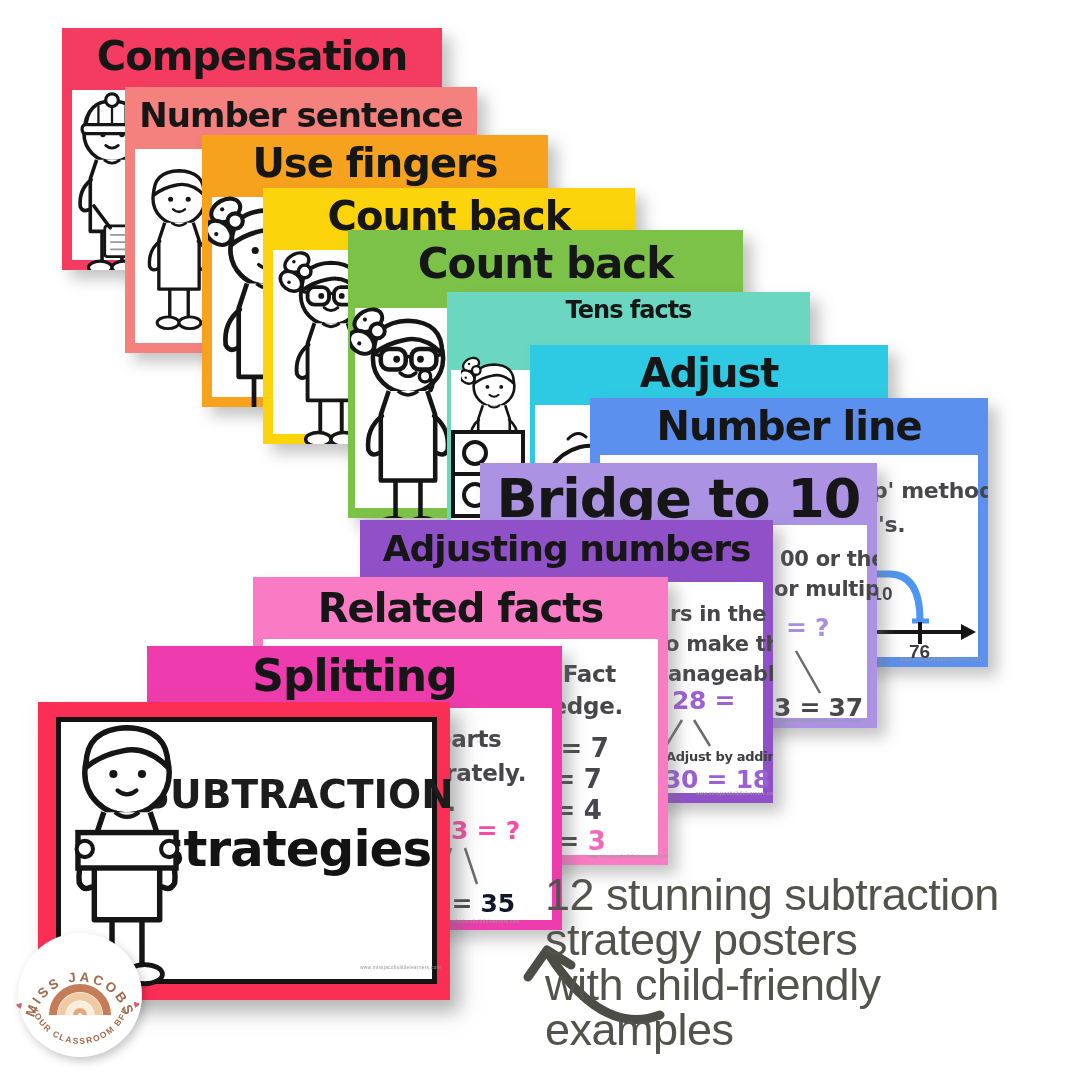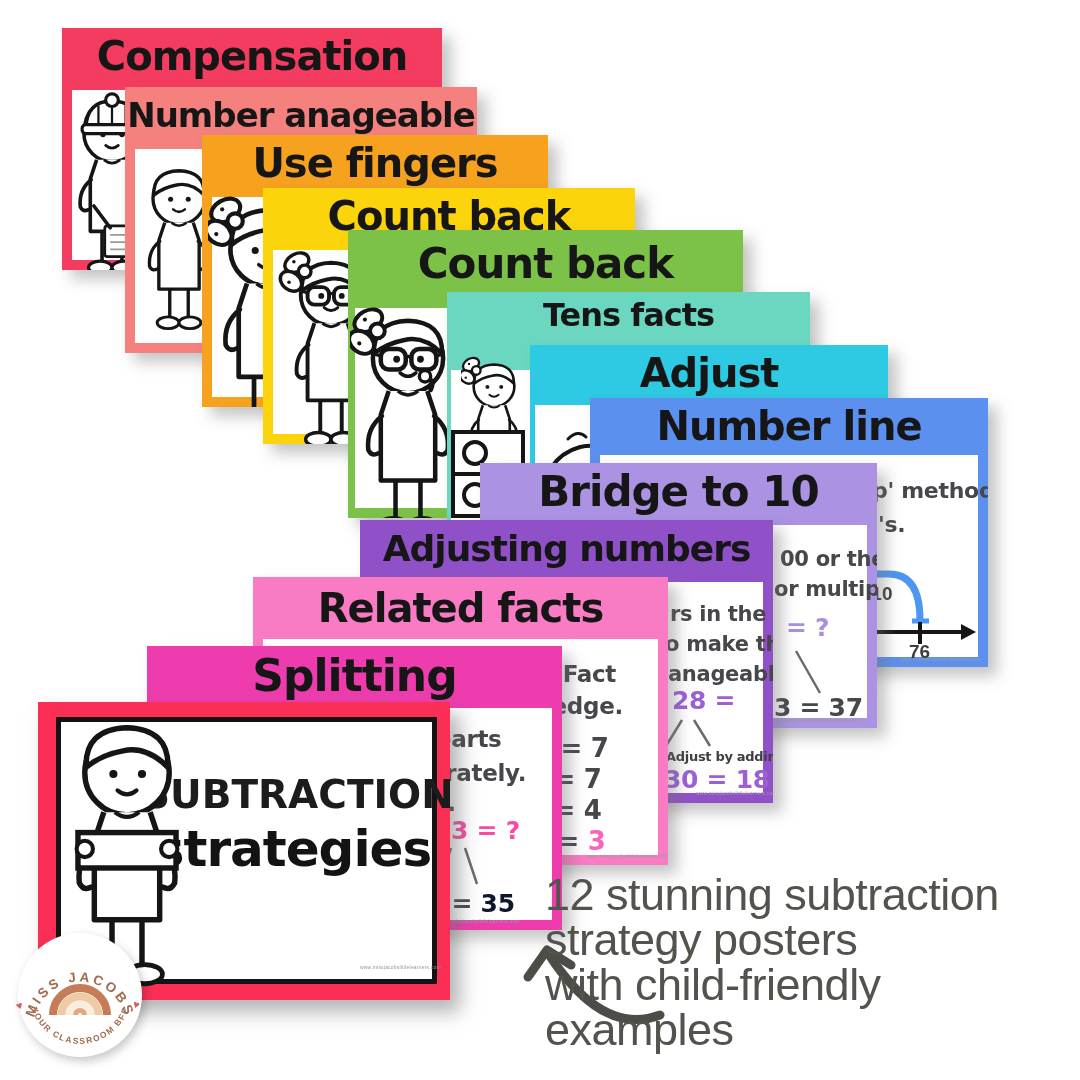--- a/index.html
+++ b/index.html
@@ -23,23 +23,23 @@
   .p6{left:447px;top:292px;width:363px;height:282px;background:#6BD7C0;}
   .p7{left:530px;top:345px;width:358px;height:290px;background:#2EC9E2;}
   .p8{left:590px;top:398px;width:398px;height:269px;background:#5C90EF;}
   .p9{left:480px;top:463px;width:397px;height:265px;background:#AB92E3;}
   .p10{left:360px;top:520px;width:413px;height:283px;background:#9051C8;}
   .p11{left:253px;top:577px;width:415px;height:288px;background:#F97BC3;}
   .p12{left:147px;top:646px;width:415px;height:284px;background:#EE3CAE;}
   .p13{left:38px;top:702px;width:412px;height:298px;background:#FB2E56;box-shadow:10px 12px 18px rgba(105,105,105,.5);}
   .p1 .ptitle{font-size:40px;} .p2 .ptitle{font-size:34px;top:9px;}
   .p3 .ptitle{font-size:40px;} .p4 .ptitle{font-size:40px;}
-  .p5 .ptitle{font-size:42px;top:10px;} .p6 .ptitle{font-size:32px;}
+  .p5 .ptitle{font-size:42px;top:10px;} .p6 .ptitle{font-size:24px;}
   .p7 .ptitle{font-size:40px;} .p8 .ptitle{font-size:40px;}
-  .p9 .ptitle{font-size:42px;} .p10 .ptitle{font-size:36px;top:8px;}
+  .p9 .ptitle{font-size:54px;} .p10 .ptitle{font-size:36px;top:8px;}
   .p11 .ptitle{font-size:40px;top:8px;} .p12 .ptitle{font-size:44px;}
   .p5 .pwhite{left:7px;top:78px;} .p6 .pwhite{left:4px;top:78px;} .p7 .pwhite{left:5px;top:60px;}
   .p8 .pwhite{top:57px;}
   .cover-inner{position:absolute;left:18px;top:15px;right:13px;bottom:16px;background:#fff;border:5px solid #131313;}
   .cover-t1{position:absolute;left:104px;right:6px;top:70px;text-align:center;color:#1c1c1c;
             font-family:"DejaVu Sans",sans-serif;font-size:39px;font-weight:700;letter-spacing:0;}
   .cover-t2{position:absolute;left:104px;right:6px;top:118px;text-align:center;color:#131313;
             font-family:"DejaVu Sans",sans-serif;font-size:50px;font-weight:700;letter-spacing:-1px;}
   #caption{position:absolute;left:545px;top:872px;width:520px;
            color:#53534D;font-size:45px;line-height:1.0;font-weight:500;letter-spacing:-.5px;}
@@ -95,21 +95,21 @@
     <svg class="clip" style="left:4px;top:64px;width:92px;height:190px" viewBox="0 0 100 210">
       <use href="#g-kid"></use>
         <use href="#g-beanie"></use>
       <rect x="42" y="148" width="46" height="34" rx="3" fill="#fff" stroke="#151515" stroke-width="3"></rect>
       <path d="M48 158 H82 M48 166 H82 M48 174 H70" stroke="#9a9a9a" stroke-width="2"></path>
       <path d="M30 126 L48 150" stroke="#151515" stroke-width="4" stroke-linecap="round"></path>
     </svg>
   </article>
 
   <article class="poster p2">
-    <div class="ptitle">Number anageable</div>
+    <div class="ptitle">Number sentence</div>
     <div class="pwhite"></div>
     <svg class="clip" style="left:12px;top:62px;width:84px;height:198px" viewBox="0 0 100 210">
         <use href="#g-kid"></use>
       </svg>
   </article>
 
   <article class="poster p3">
     <div class="ptitle">Use fingers</div>
     <div class="pwhite"></div>
     <svg class="clip" style="left:6px;top:60px;width:118px;height:248px" viewBox="0 0 100 210">

